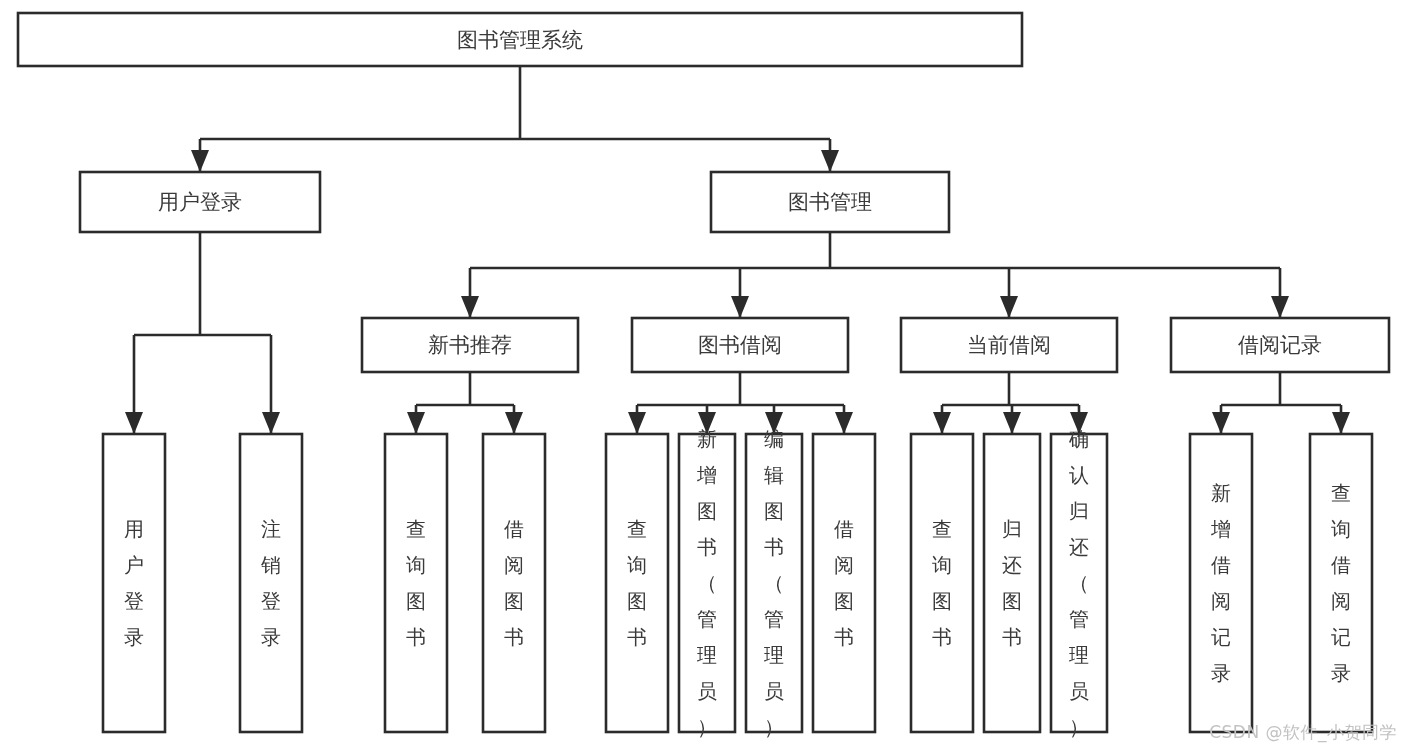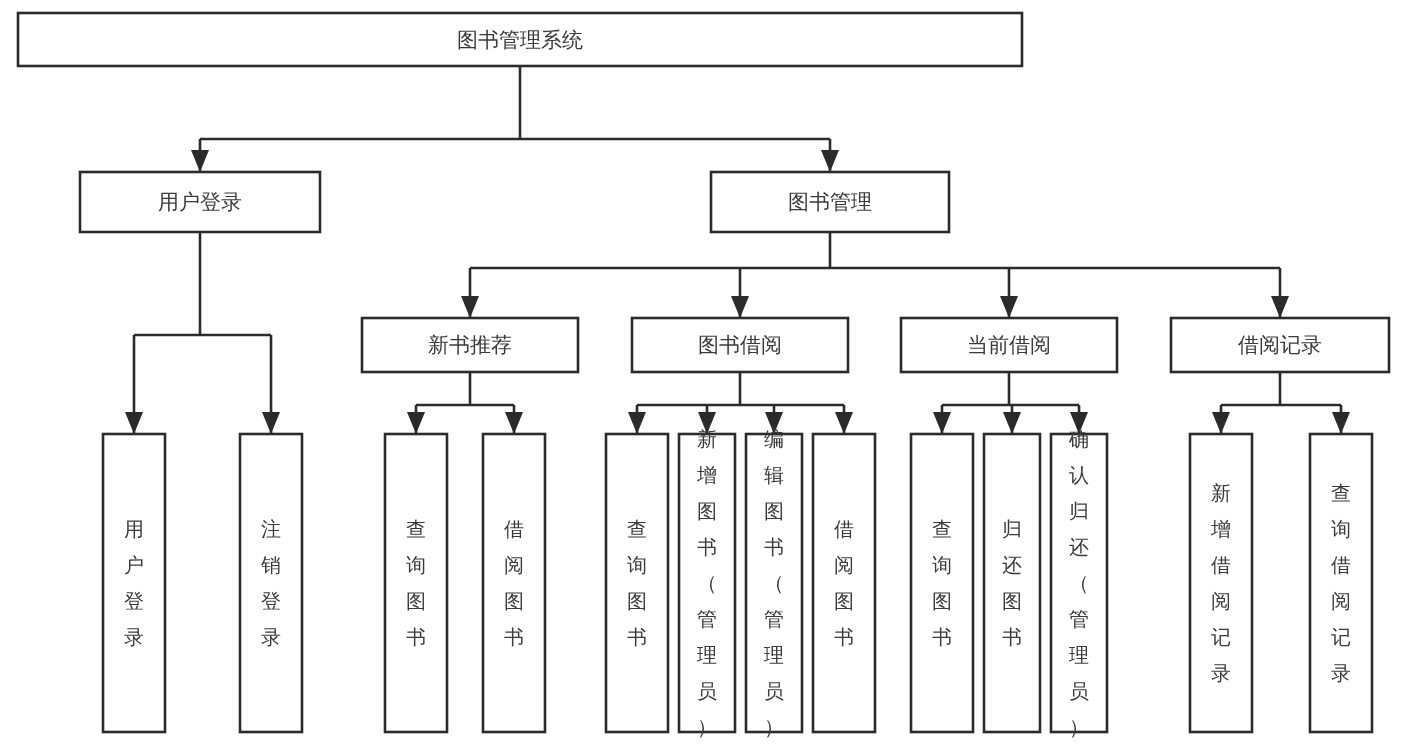--- a/index.html
+++ b/index.html
@@ -205,14 +205,15 @@
           <text x="1221" class="node-label vertical"><tspan x="1221" y="494">新</tspan><tspan x="1221" y="530">增</tspan><tspan x="1221" y="566">借</tspan><tspan x="1221" y="602">阅</tspan><tspan x="1221" y="638">记</tspan><tspan x="1221" y="674">录</tspan></text>
         </g>
         <g>
           <rect x="1310" y="434" width="62" height="298" class="node-box"></rect>
           <text x="1341" class="node-label vertical"><tspan x="1341" y="494">查</tspan><tspan x="1341" y="530">询</tspan><tspan x="1341" y="566">借</tspan><tspan x="1341" y="602">阅</tspan><tspan x="1341" y="638">记</tspan><tspan x="1341" y="674">录</tspan></text>
         </g>
       </g>
 
   </svg>
 
+  <div class="watermark-text">CSDN @软件_小贺同学</div>
 
 </div>
 
 </body></html>

